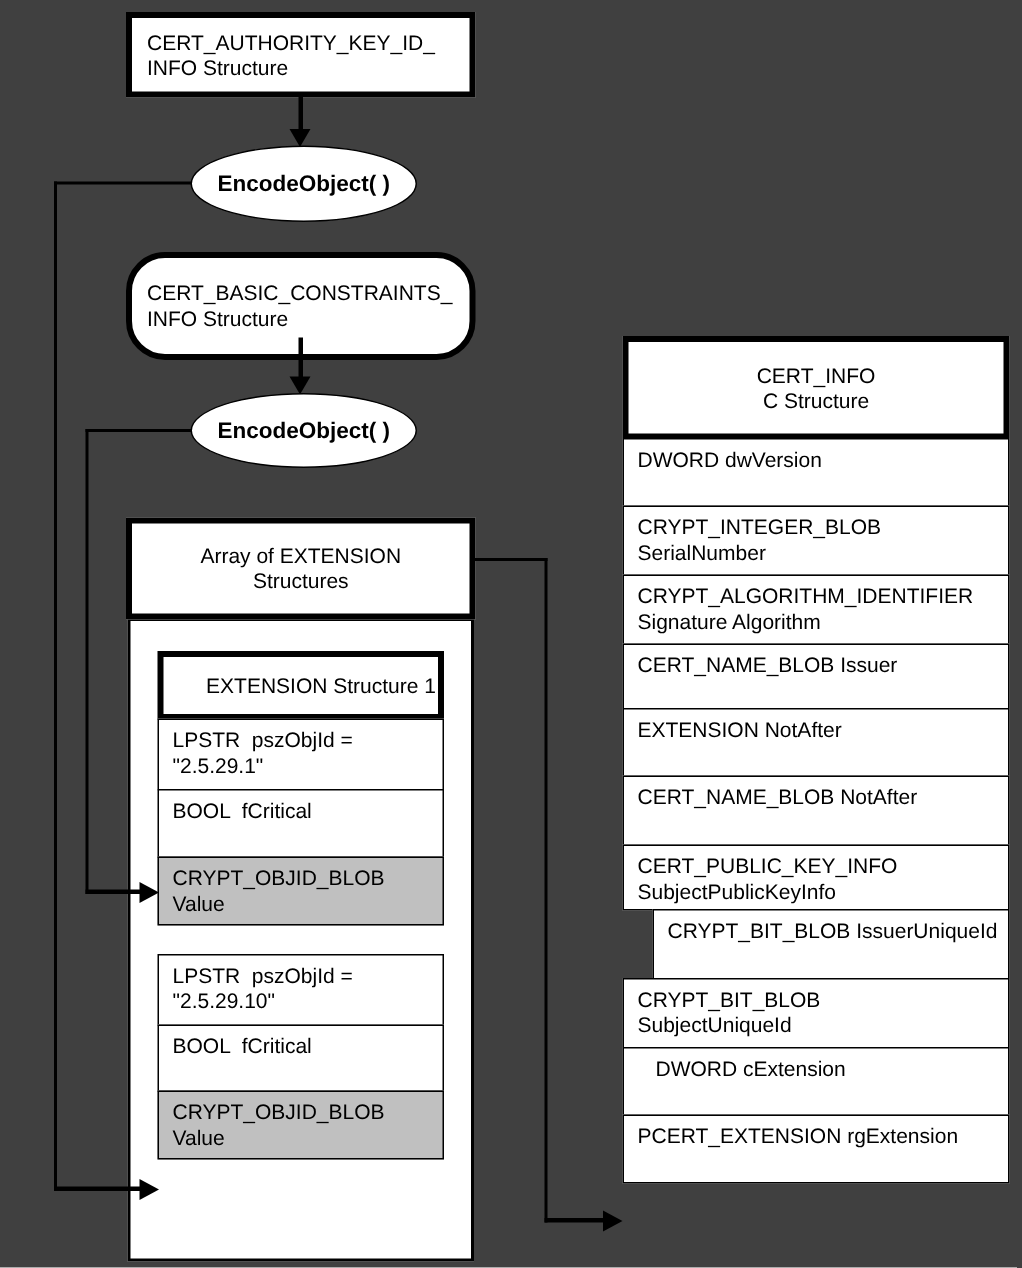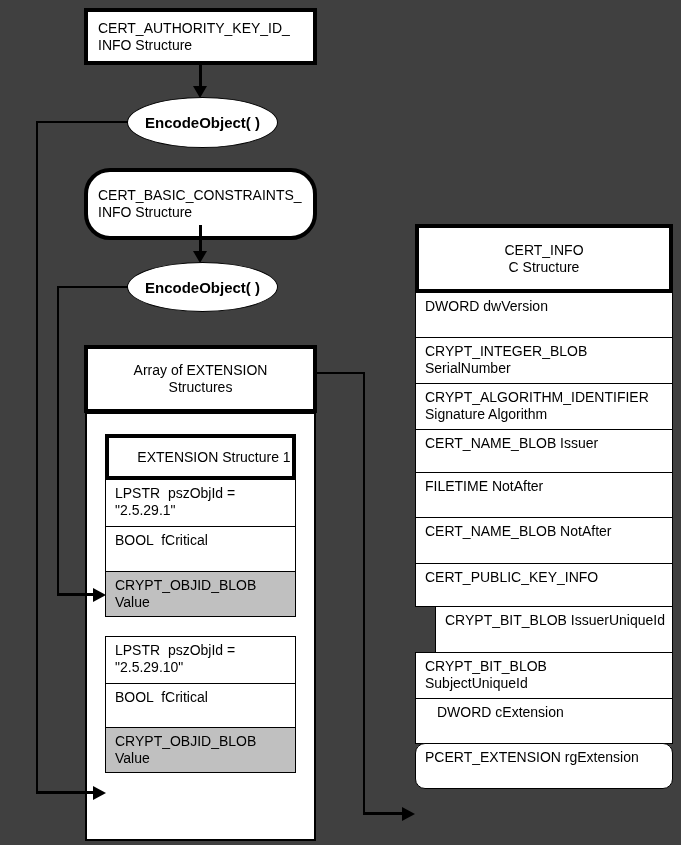--- a/index.html
+++ b/index.html
@@ -123,43 +123,44 @@
     </div>
     <div class="cell" style="height:47px;">
       <span class="bindline">CRYPT_ALGORITHM_IDENTIFIER</span>
       <span class="bindline">Signature Algorithm</span>
     </div>
     <div class="cell" style="height:44px;">
       <span class="bindline">CERT_NAME_BLOB Issuer</span>
       <span class="bindline"></span>
     </div>
     <div class="cell" style="height:46px;">
-      <span class="bindline">FILETIME NotAfter</span>
+      <span class="bindline">EXTENSION NotAfter</span>
       <span class="bindline"></span>
     </div>
     <div class="cell" style="height:47px;">
       <span class="bindline">CERT_NAME_BLOB NotAfter</span>
       <span class="bindline"></span>
     </div>
     <div class="cell" style="height:44px;">
       <span class="bindline">CERT_PUBLIC_KEY_INFO</span>
+      <span class="bindline">SubjectPublicKeyInfo</span>
     </div>
     <div class="cell" style="height:47px;margin-left:20px;">
       <span class="bindline">CRYPT_BIT_BLOB IssuerUniqueId</span>
       <span class="bindline"></span>
     </div>
     <div class="cell" style="height:47px;">
       <span class="bindline">CRYPT_BIT_BLOB</span>
       <span class="bindline">SubjectUniqueId</span>
     </div>
     <div class="cell" style="height:46px;padding-left:21px;">
       <span class="bindline">DWORD cExtension</span>
       <span class="bindline"></span>
     </div>
-    <div class="cell" style="height:46px;border-radius:10px;">
+    <div class="cell" style="height:46px;">
       <span class="bindline">PCERT_EXTENSION rgExtension</span>
       <span class="bindline"></span>
     </div>
   </div>
 
   <div class="line" style="left:36px;top:121px;width:92px;height:2px;"></div>
   <div class="line" style="left:36px;top:121px;width:2px;height:673px;"></div>
   <div class="line" style="left:36px;top:791px;width:58px;height:3px;"></div>
   <div class="arrow-right" style="left:93px;top:786px;"></div>
 

